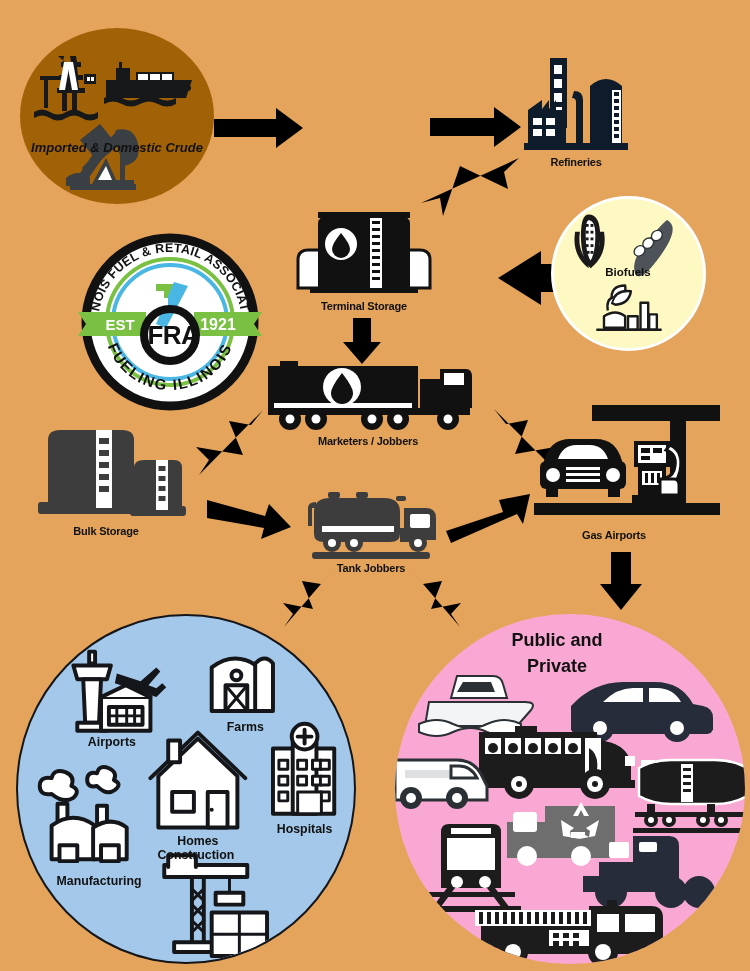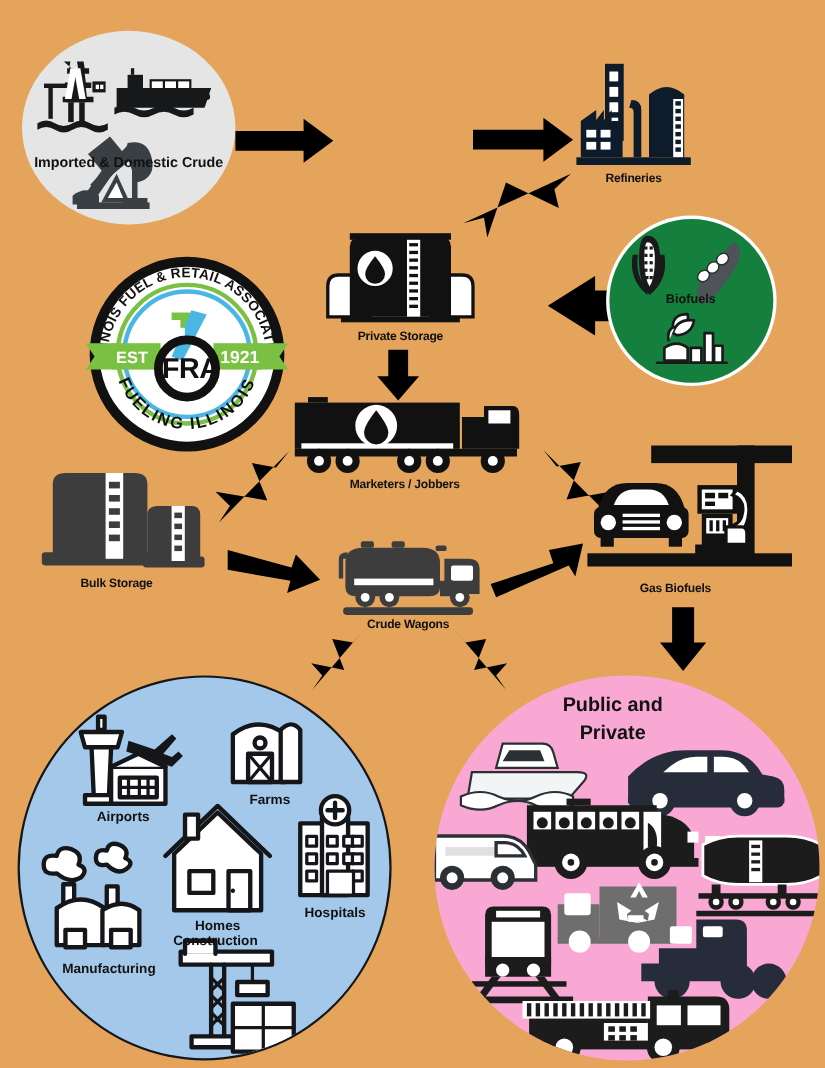--- a/index.html
+++ b/index.html
@@ -94,21 +94,21 @@
 
     <g>
       <path d="M411,570 L423,584 L442,581 L431,609 L461,603 L451,614 L460,627 Z" fill="#000"></path>
     </g>
 
     <g>
       <path d="M611,552 L631,552 L631,584 L642,584 L621,610 L600,584 L611,584 Z" fill="#000"></path>
     </g>
   </svg>
 
-  <div class="circle" style="left:20px; top:28px; width:194px; height:176px; background:#e5e5e5;">
+  <div class="circle" style="left:20px; top:28px; width:194px; height:176px; background:#a16207;font-style:italic;">
     <svg viewBox="0 0 194 176" width="194" height="176">
 
       <g fill="#16181a">
         <path d="M38 28 l6 0 -1 6 8 0 -1 -6 6 0 1 6 4 0 0 5 -4 0 1 8 5 0 0 5 -5 0 1 8 6 0 0 5 -28 0 0 -5 6 0 1 -8 -5 0 0 -5 5 0 1 -8 -4 0 0 -5 4 0z"></path>
         <path d="M44 34 l6 0 -5 28 -6 0z" fill="#fff"></path>
         <path d="M47 34 l6 0 5 28 -6 0z" fill="#fff"></path>
         <rect x="40" y="62" width="18" height="3" fill="#16181a"></rect>
         <rect x="42" y="65" width="5" height="18"></rect>
         <rect x="52" y="65" width="5" height="18"></rect>
         <rect x="20" y="48" width="20" height="4"></rect>
@@ -174,21 +174,21 @@
       <path d="M4 52 l0 33 38 0 0 -33 -10 0 0 -10 -7 9 0 -9 -7 9 0 -9z" fill="#0d1b2a"></path>
       <rect x="9" y="60" width="9" height="7" fill="#fff"></rect>
       <rect x="22" y="60" width="9" height="7" fill="#fff"></rect>
       <rect x="9" y="71" width="9" height="7" fill="#fff"></rect>
       <rect x="22" y="71" width="9" height="7" fill="#fff"></rect>
       <rect x="0" y="85" width="104" height="7" fill="#0d1b2a"></rect>
     </svg>
     <div class="label" style="left:0; top:98px; width:104px;text-align:center;">Refineries</div>
   </div>
 
-  <div class="circle" style="left:551px; top:196px; width:155px; height:155px; background:#15803d; border:3px solid #ffffff; box-sizing:border-box;">
+  <div class="circle" style="left:551px; top:196px; width:155px; height:155px; background:#fef9c3; border:3px solid #ffffff; box-sizing:border-box;">
     <svg viewBox="0 0 155 155" width="149" height="149">
 
       <g>
         <path d="M36 16 q12 0 12 22 q0 24 -10 34 q-10 -10 -10 -34 q0 -22 8 -22z" fill="#1a1a1a"></path>
         <path d="M36 22 q7 0 7 16 q0 18 -5 26 q-5 -8 -5 -26 q0 -16 3 -16z" fill="#fff"></path>
         <g fill="#1a1a1a">
           <rect x="33" y="26" width="3" height="3"></rect>
             <rect x="38" y="26" width="3" height="3"></rect>
           <rect x="33" y="33" width="3" height="3"></rect>
             <rect x="38" y="33" width="3" height="3"></rect>
@@ -249,21 +249,21 @@
           <rect x="84" y="62" width="8" height="3"></rect>
         <rect x="84" y="69" width="8" height="3"></rect>
       </g>
 
       <g>
         <circle cx="53" cy="36" r="16" fill="#fff"></circle>
         <path d="M53 25 q9 11 9 16 a9 9 0 0 1 -18 0 q0 -5 9 -16z" fill="#111"></path>
       </g>
       <rect x="22" y="80" width="108" height="5" fill="#111"></rect>
     </svg>
-    <div class="label" style="left:0; top:92px; width:152px;">Private Storage</div>
+    <div class="label" style="left:0; top:92px; width:152px;">Terminal Storage</div>
   </div>
 
   <div id="ifra-logo">
     <svg width="184" height="180" viewBox="0 0 184 180">
       <defs>
         <path id="arcTop" d="M 20 92 A 72 72 0 0 1 164 92"></path>
         <path id="arcBot" d="M 26 92 A 66 66 0 0 0 158 92"></path>
       </defs>
 
       <circle cx="92" cy="90" r="84" fill="#fff" stroke="#111" stroke-width="9"></circle>
@@ -376,21 +376,21 @@
           <circle cx="54" cy="53" r="9"></circle>
           <circle cx="118" cy="53" r="9"></circle>
       </g>
       <g fill="#fff">
         <circle cx="32" cy="53" r="4"></circle>
           <circle cx="54" cy="53" r="4"></circle>
           <circle cx="118" cy="53" r="4"></circle>
       </g>
       <rect x="12" y="62" width="118" height="7" rx="3" fill="#3d3d3d"></rect>
     </svg>
-    <div class="label" style="left:-3px; top:72px; width:148px;">Crude Wagons</div>
+    <div class="label" style="left:-3px; top:72px; width:148px;">Tank Jobbers</div>
   </div>
 
   <div class="node" style="left:524px; top:403px;">
     <svg width="198" height="120" viewBox="0 0 198 120">
 
       <g fill="#111">
         <rect x="68" y="2" width="128" height="16"></rect>
         <rect x="146" y="2" width="16" height="104"></rect>
       </g>
 
@@ -421,21 +421,21 @@
           <rect x="133" y="70" width="3" height="10"></rect>
         </g>
         <rect x="108" y="92" width="42" height="10" fill="#111"></rect>
 
         <path d="M146 42 q14 6 10 26 q-3 14 -14 16 l0 -9 q8 -3 9 -12 q2 -12 -9 -16z" fill="#fff" stroke="#111" stroke-width="3"></path>
         <path d="M136 76 l14 0 q5 0 5 6 l0 10 -19 0z" fill="#fff" stroke="#111" stroke-width="3"></path>
       </g>
 
       <rect x="10" y="100" width="186" height="12" fill="#111"></rect>
     </svg>
-    <div class="label" style="left:20px; top:126px; width:140px;">Gas Biofuels</div>
+    <div class="label" style="left:20px; top:126px; width:140px;">Gas Airports</div>
   </div>
 
   <div class="circle" style="left:16px; top:614px; width:340px; height:350px; background:#a4c8ea; border:2px solid #15161a; box-sizing:border-box;">
     <svg viewBox="0 0 340 350" width="336" height="346">
       <g stroke="#15161a" stroke-width="4" fill="#fff" stroke-linejoin="round" stroke-linecap="round">
 
         <g>
           <path d="M56 50 l38 0 -4 14 -30 0z"></path>
           <path d="M66 64 l18 0 -2 44 -14 0z"></path>
           <path d="M60 108 l30 0 0 8 -30 0z"></path>

